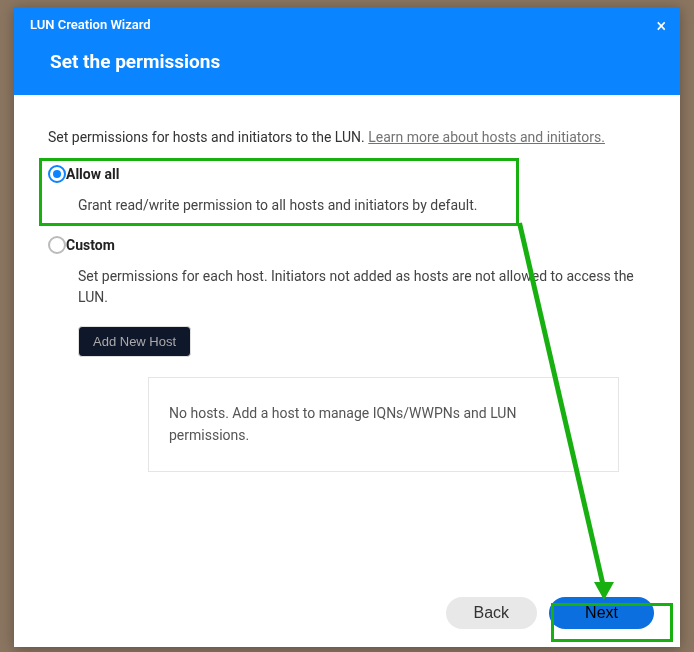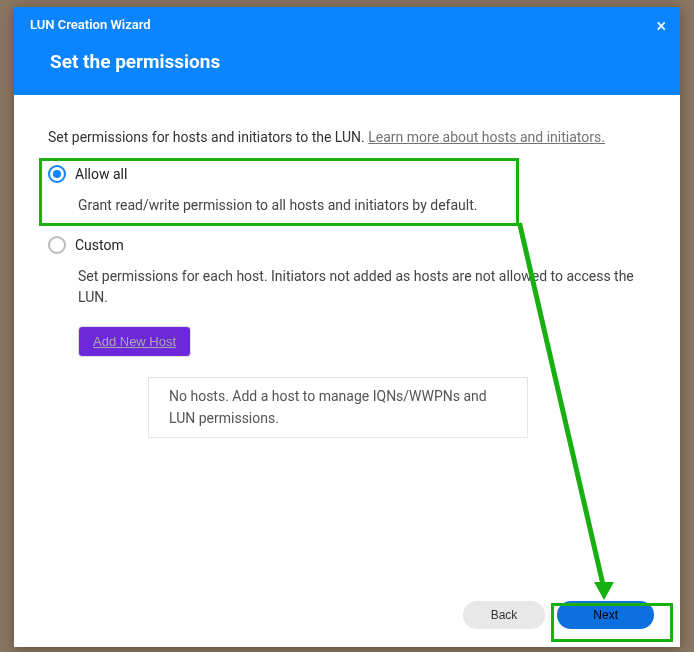--- a/index.html
+++ b/index.html
@@ -57,22 +57,23 @@
       text-decoration: underline;
       cursor: pointer;
     }
     .radio-option {
       margin-bottom: 20px;
       position: relative;
     }
     .radio-row {
       display: flex;
       align-items: center;
-      gap: 9px;
+      gap: 0;
       margin-bottom: 12px;
+      font-weight: bold;
     }
     .radio {
       width: 18px;
       height: 18px;
       border-radius: 50%;
       border: 2px solid #bbb;
       display: inline-flex;
       align-items: center;
       justify-content: center;
       flex-shrink: 0;
@@ -95,62 +96,61 @@
     .radio-desc {
       margin-left: 30px;
       color: #444;
       font-size: 14px;
       line-height: 1.5;
     }
     .add-host-btn {
       margin-left: 30px;
       margin-top: 18px;
       padding: 7px 14px;
-      background: #6d28d9;
+      background: #0f172a;
       border: 1px solid #e0e0e0;
       color: #aaa;
       font-size: 13px;
       border-radius: 4px;
       cursor: not-allowed;
-      text-decoration: underline;
     }
     .table-header {
       display: flex;
       margin-left: 30px;
       margin-top: 28px;
       color: #ccc;
       font-size: 13px;
     }
     .col-host { flex: 0 0 190px; }
     .col-os { flex: 0 0 190px; }
     .col-perm { flex: 1; }
     .no-hosts-box {
       margin: 18px 4px 0 100px;
-      width: 380px;
+      width: 471px;
       border: 1px solid #e5e5e5;
-      padding: 7px 20px;
+      padding: 24px 20px;
       color: #555;
       font-size: 14px;
       line-height: 1.6;
       background: #fff;
     }
     .footer {
       position: absolute;
       bottom: 0;
       left: 0;
       right: 0;
       padding: 14px 26px 18px 26px;
       display: flex;
       justify-content: flex-end;
       gap: 12px;
     }
     .btn {
       padding: 7px 28px;
       border-radius: 18px;
-      font-size: 12px;
+      font-size: 16px;
       border: none;
       cursor: pointer;
     }
     .btn-back {
       background: #e8e8e8;
       color: #333;
     }
     .btn-next {
       background: #0b6fe0;
       color: #000000;

